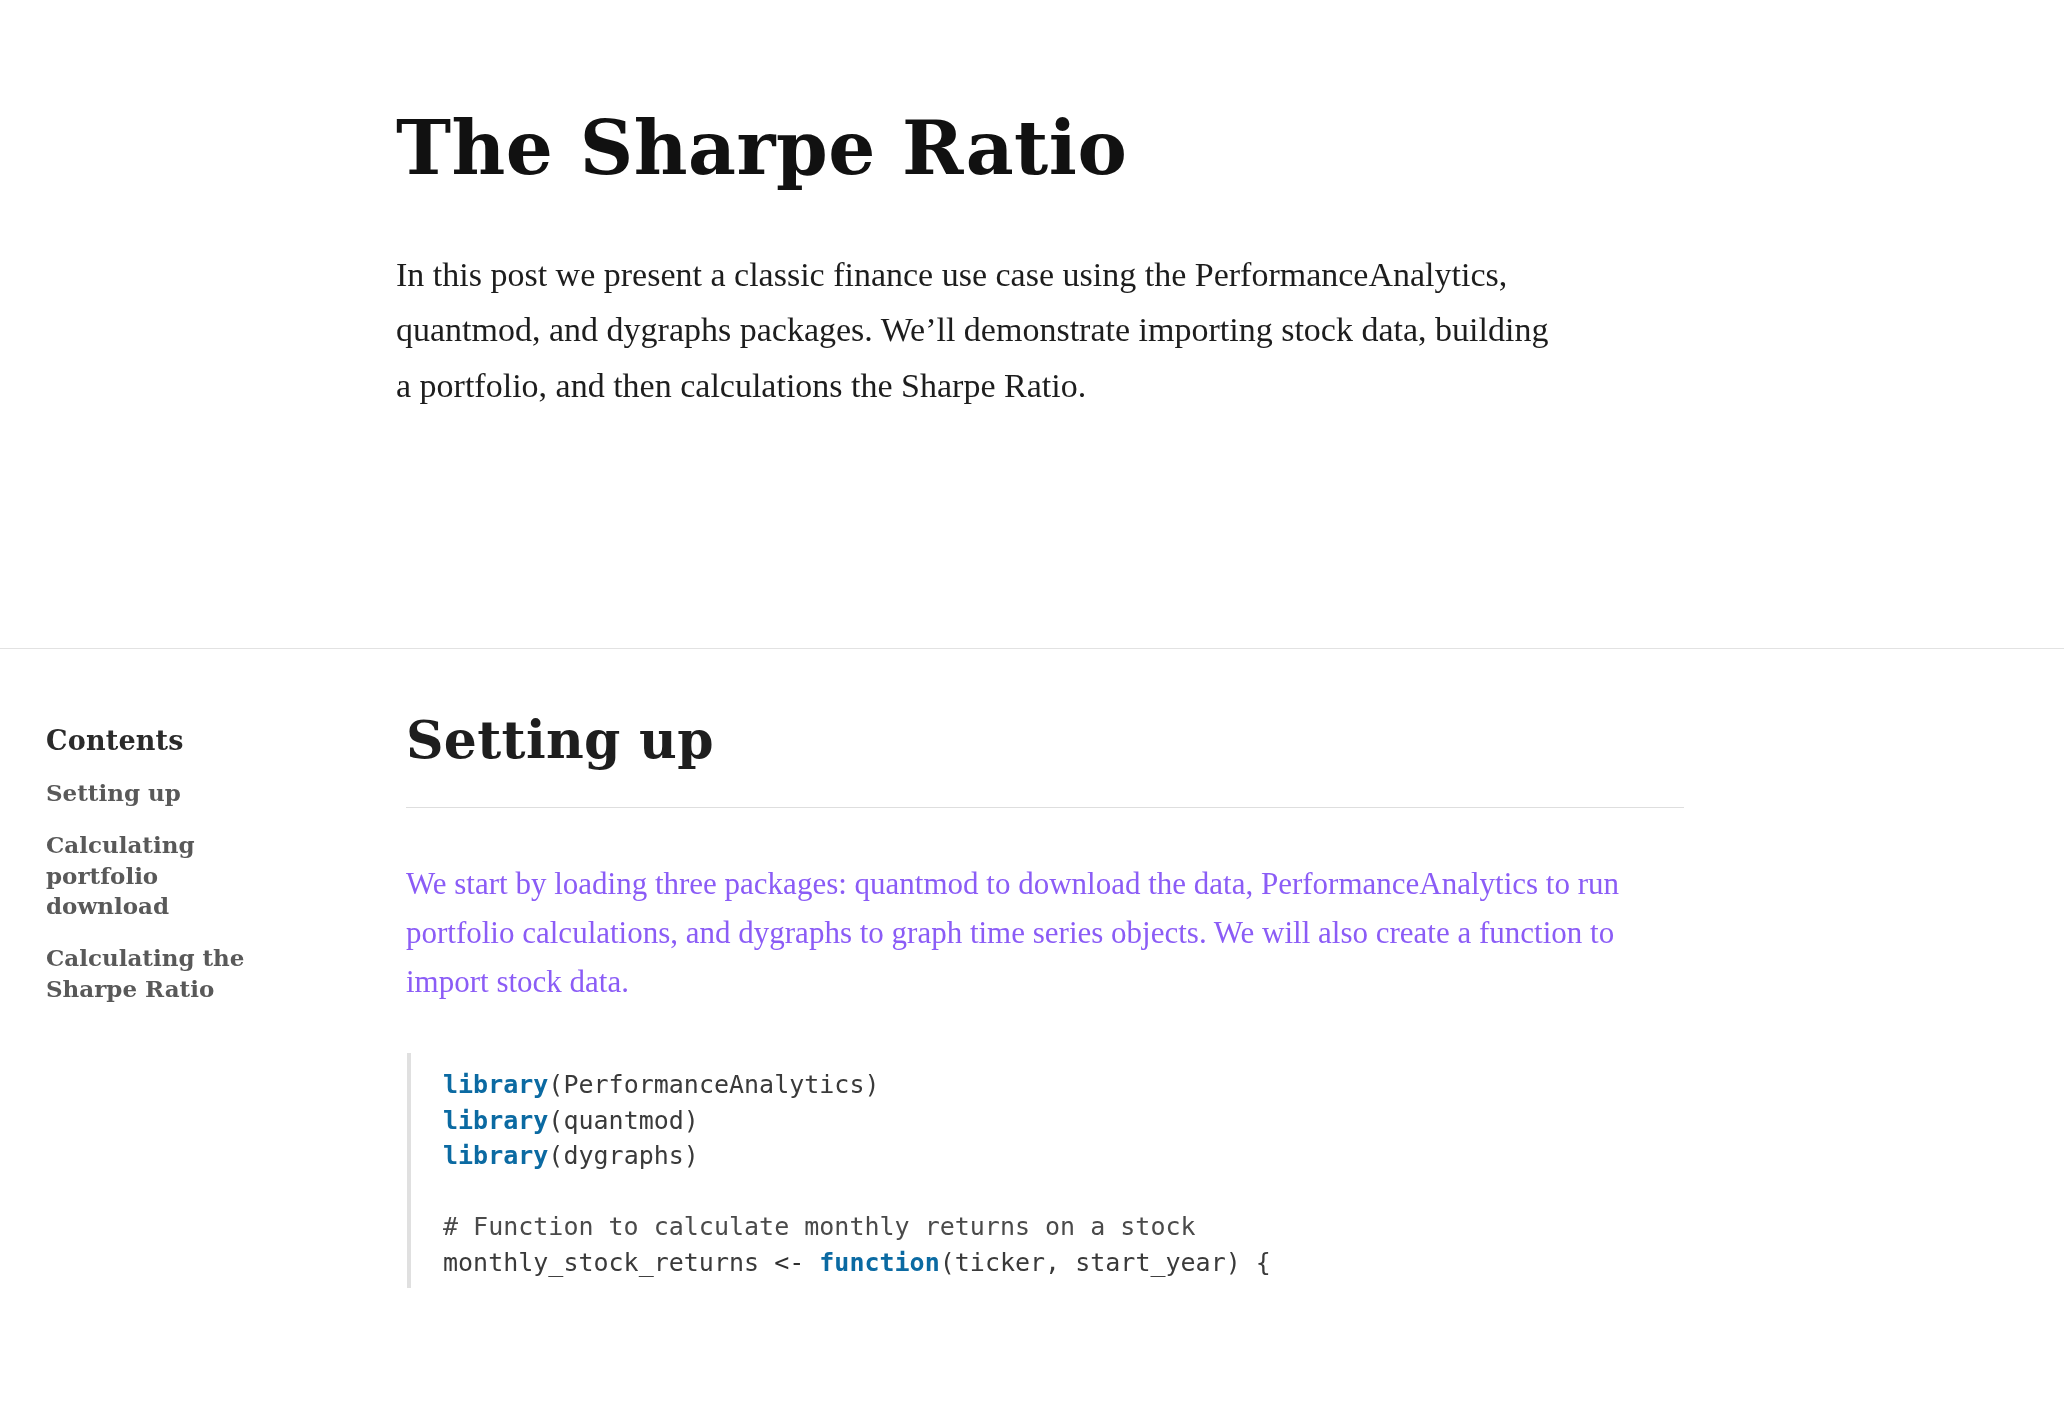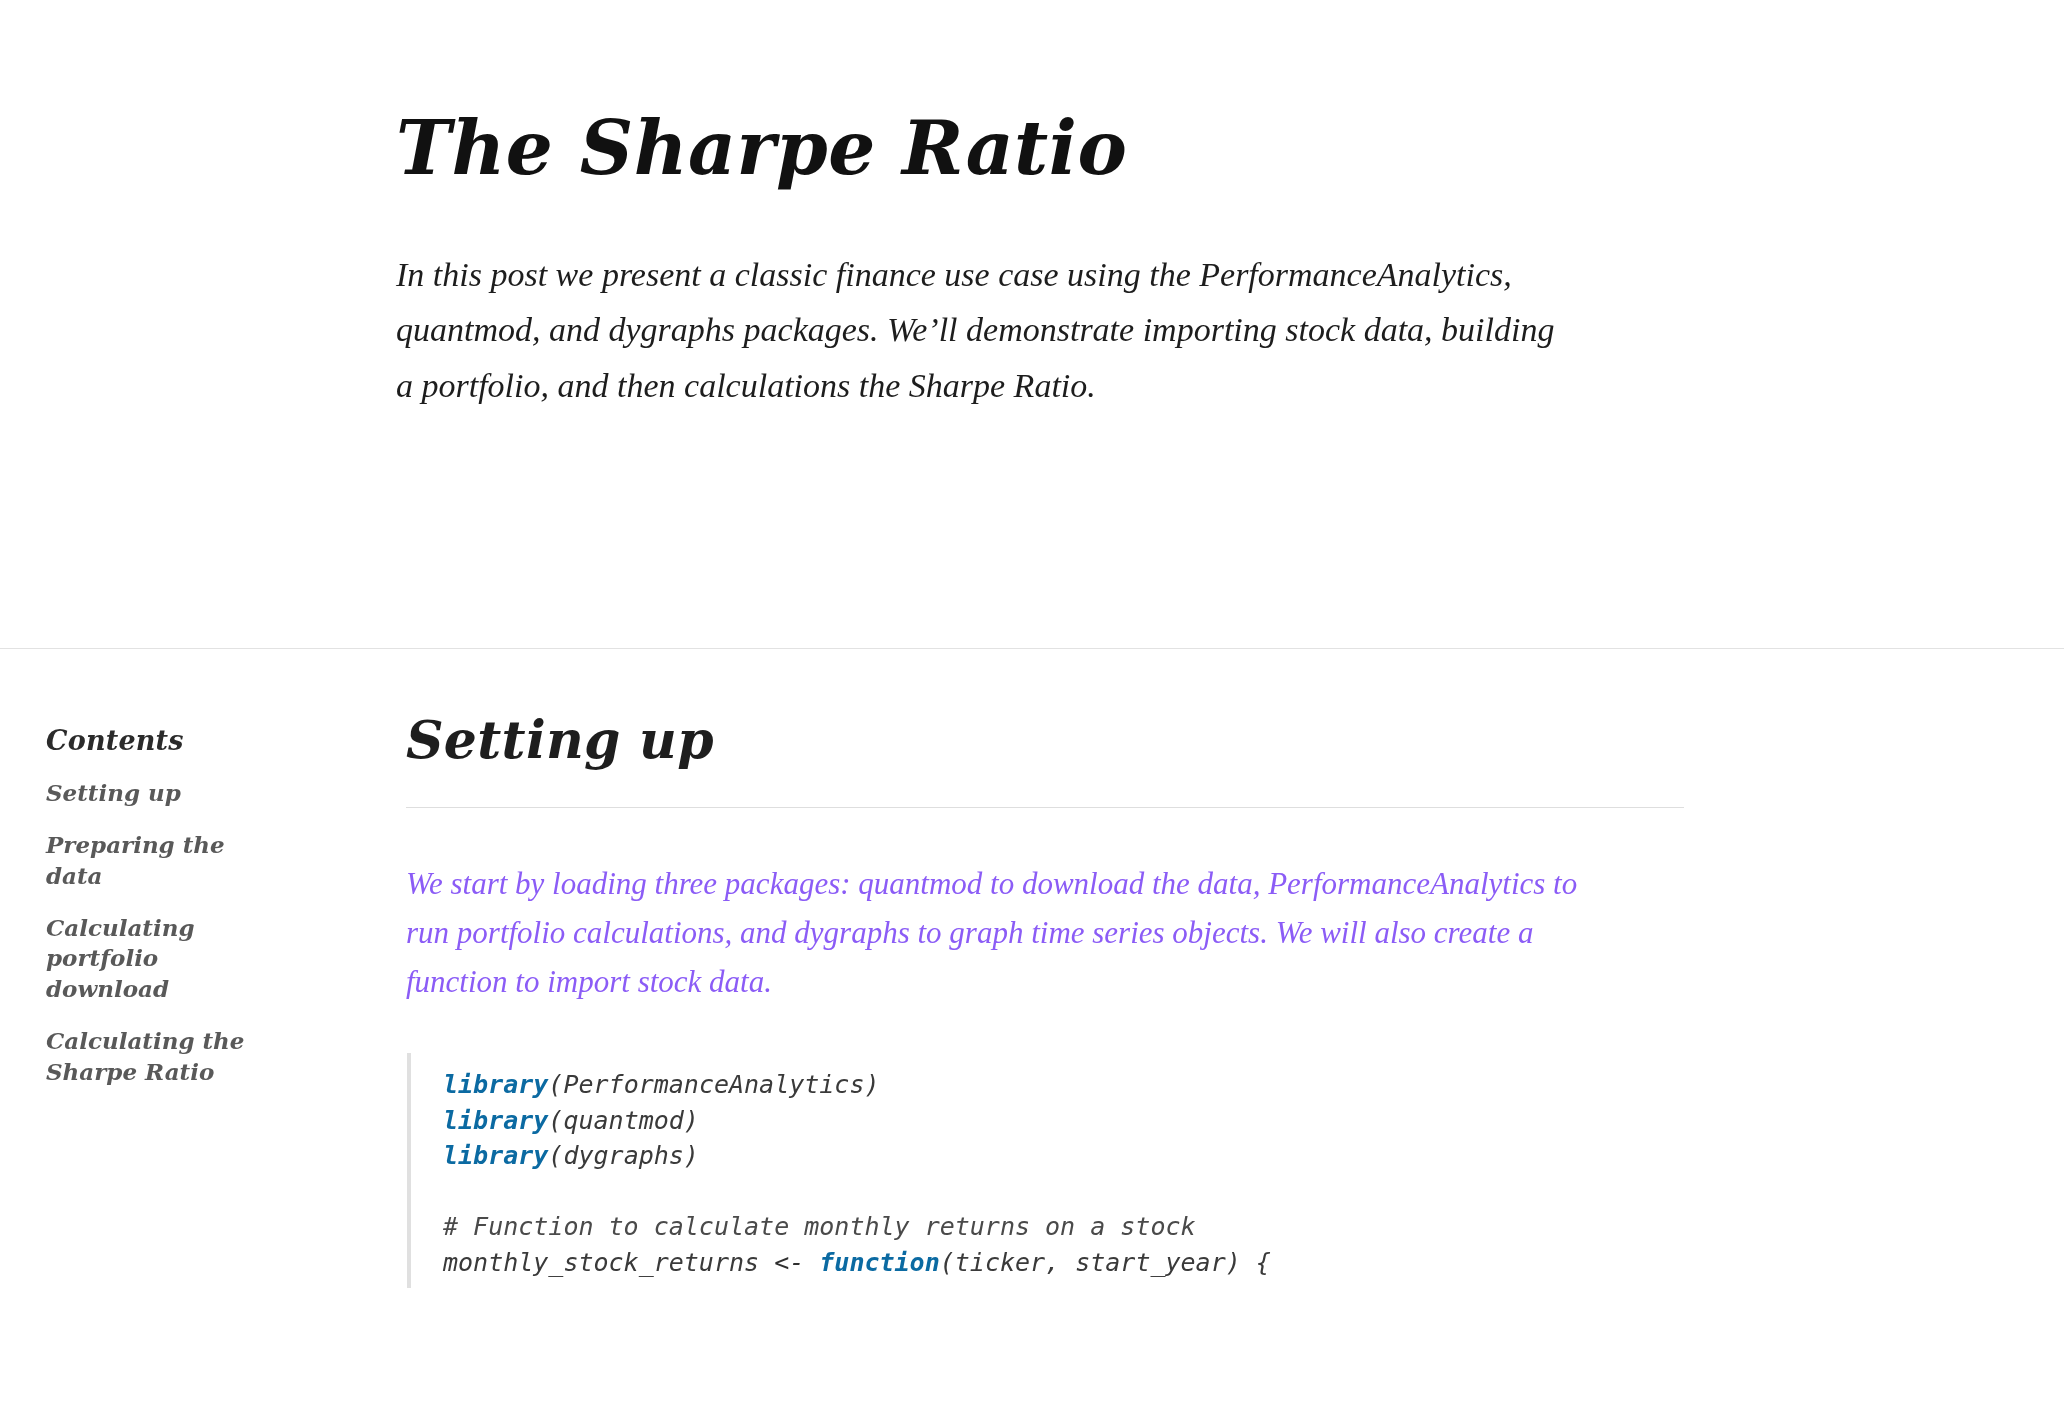--- a/index.html
+++ b/index.html
@@ -14,21 +14,20 @@
     font-family: "Liberation Serif", serif;
     color: #1a1a1a;
     -webkit-font-smoothing: antialiased;
   }
 
   .page {
     position: relative;
     width: 1808px;
     height: 1414px;
     box-sizing: border-box;
-    font-style: italic;
   }
 
   
   .hero {
     padding: 0;
   }
   .hero-inner {
     padding-left: 396px;
     padding-top: 108px;
   }
@@ -176,21 +175,20 @@
   </header>
 
   <div class="divider"></div>
 
   <div class="body-area">
 
     <nav class="toc">
       <div class="toc-heading">Contents</div>
       <div class="toc-list">
         <a class="toc-item">Setting up</a>
-        <a class="toc-item">Preparing the data</a>
         <a class="toc-item">Calculating portfolio download</a>
         <a class="toc-item">Calculating the Sharpe Ratio</a>
       </div>
     </nav>
 
     <main class="content">
       <h2 class="section-title">Setting up</h2>
       <div class="section-rule"></div>
       <p class="section-para">We start by loading three packages: quantmod to download the data, PerformanceAnalytics to run portfolio calculations, and dygraphs to graph time series objects. We will also create a function to import stock data.</p>
 

